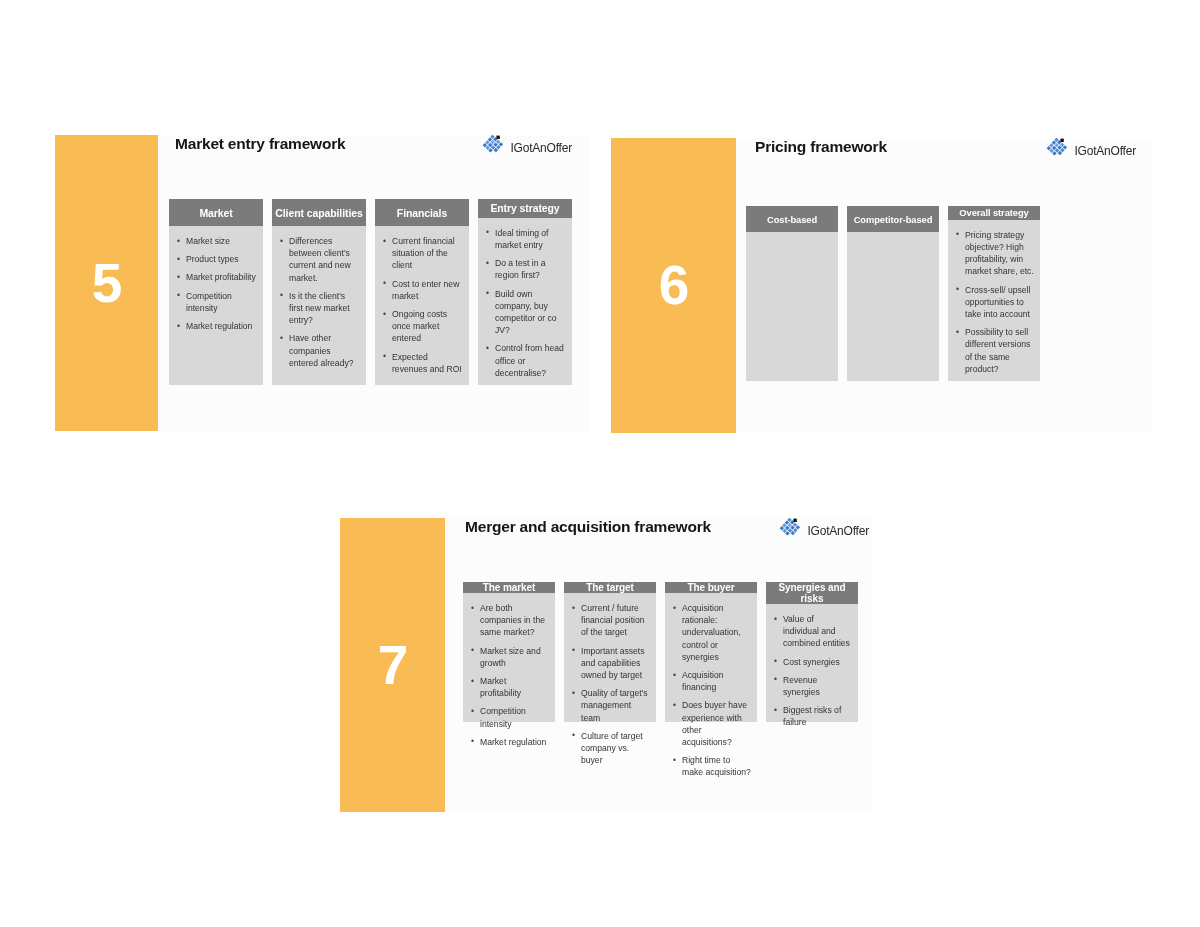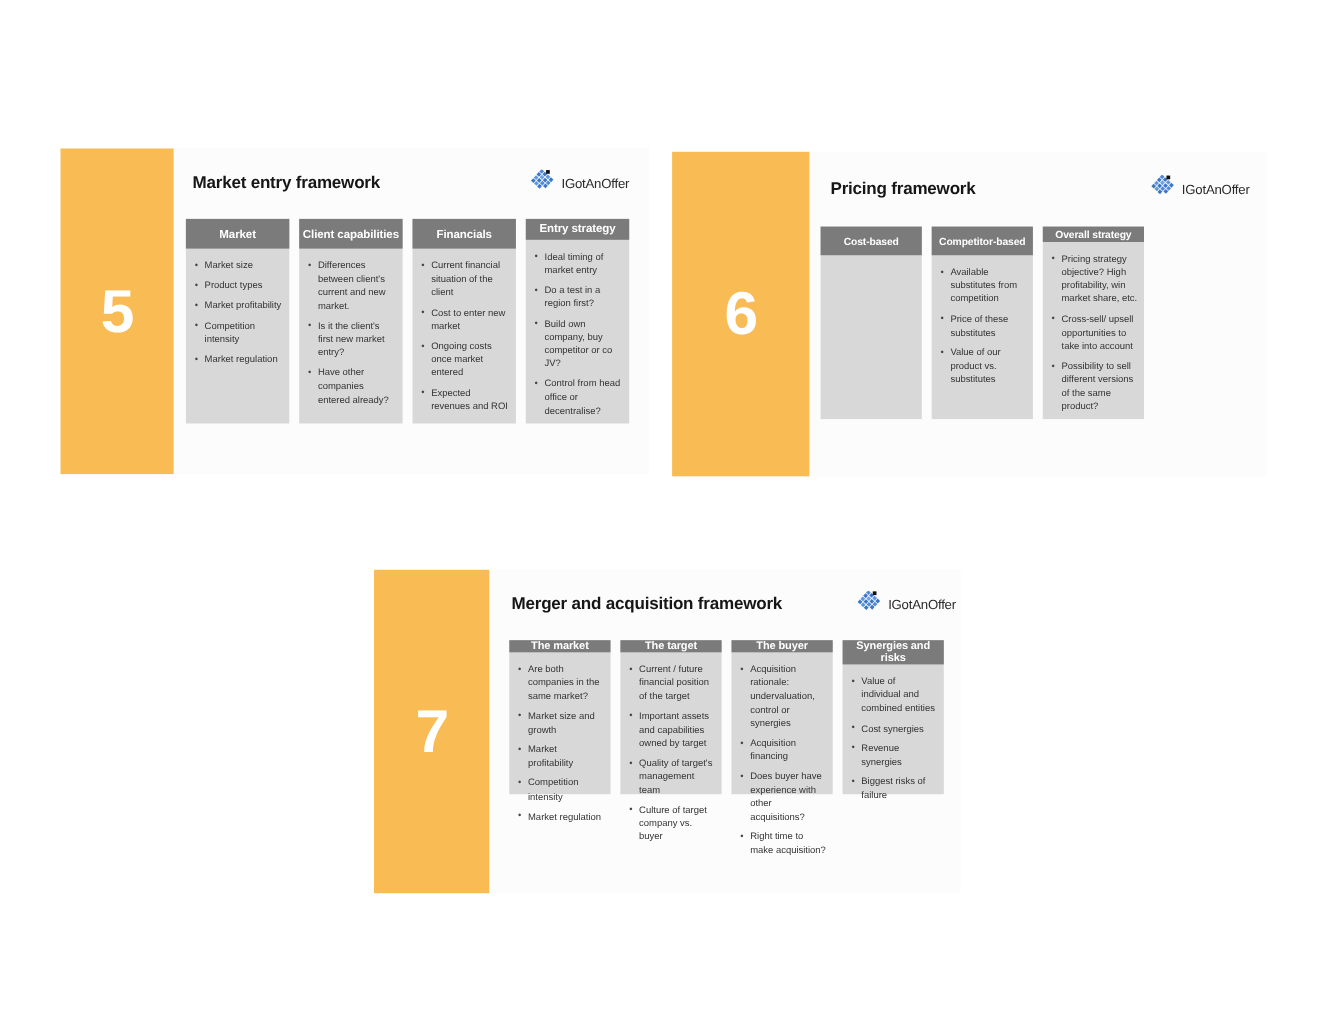--- a/index.html
+++ b/index.html
@@ -33,21 +33,21 @@
   }
   .card-body {
     flex: 1 1 auto;
     position: relative;
     background: #fcfcfc;
     display: flex;
     flex-direction: column;
   }
   .card-head {
     display: flex;
-    align-items: center;
+    align-items: flex-start;
     justify-content: space-between;
   }
   .card-title {
     font-weight: bold;
     color: #161616;
     letter-spacing: -0.2px;
   }
   .brand {
     display: flex;
     align-items: center;
@@ -258,25 +258,20 @@
       </div>
       <div class="cols">
 
         <div class="col">
           <div class="col-head">Cost-based</div>
         </div>
 
 
         <div class="col">
           <div class="col-head">Competitor-based</div>
-          <ul class="col-list">
-            <li>Available substitutes from competition</li>
-            <li>Price of these substitutes</li>
-            <li>Value of our product vs. substitutes</li>
-          </ul>
         </div>
 
         <div class="col">
           <div class="col-head">Overall strategy</div>
           <ul class="col-list">
             <li>Pricing strategy objective? High profitability, win market share, etc.</li>
             <li>Cross-sell/ upsell opportunities to take into account</li>
             <li>Possibility to sell different versions of the same product?</li>
           </ul>
         </div>

